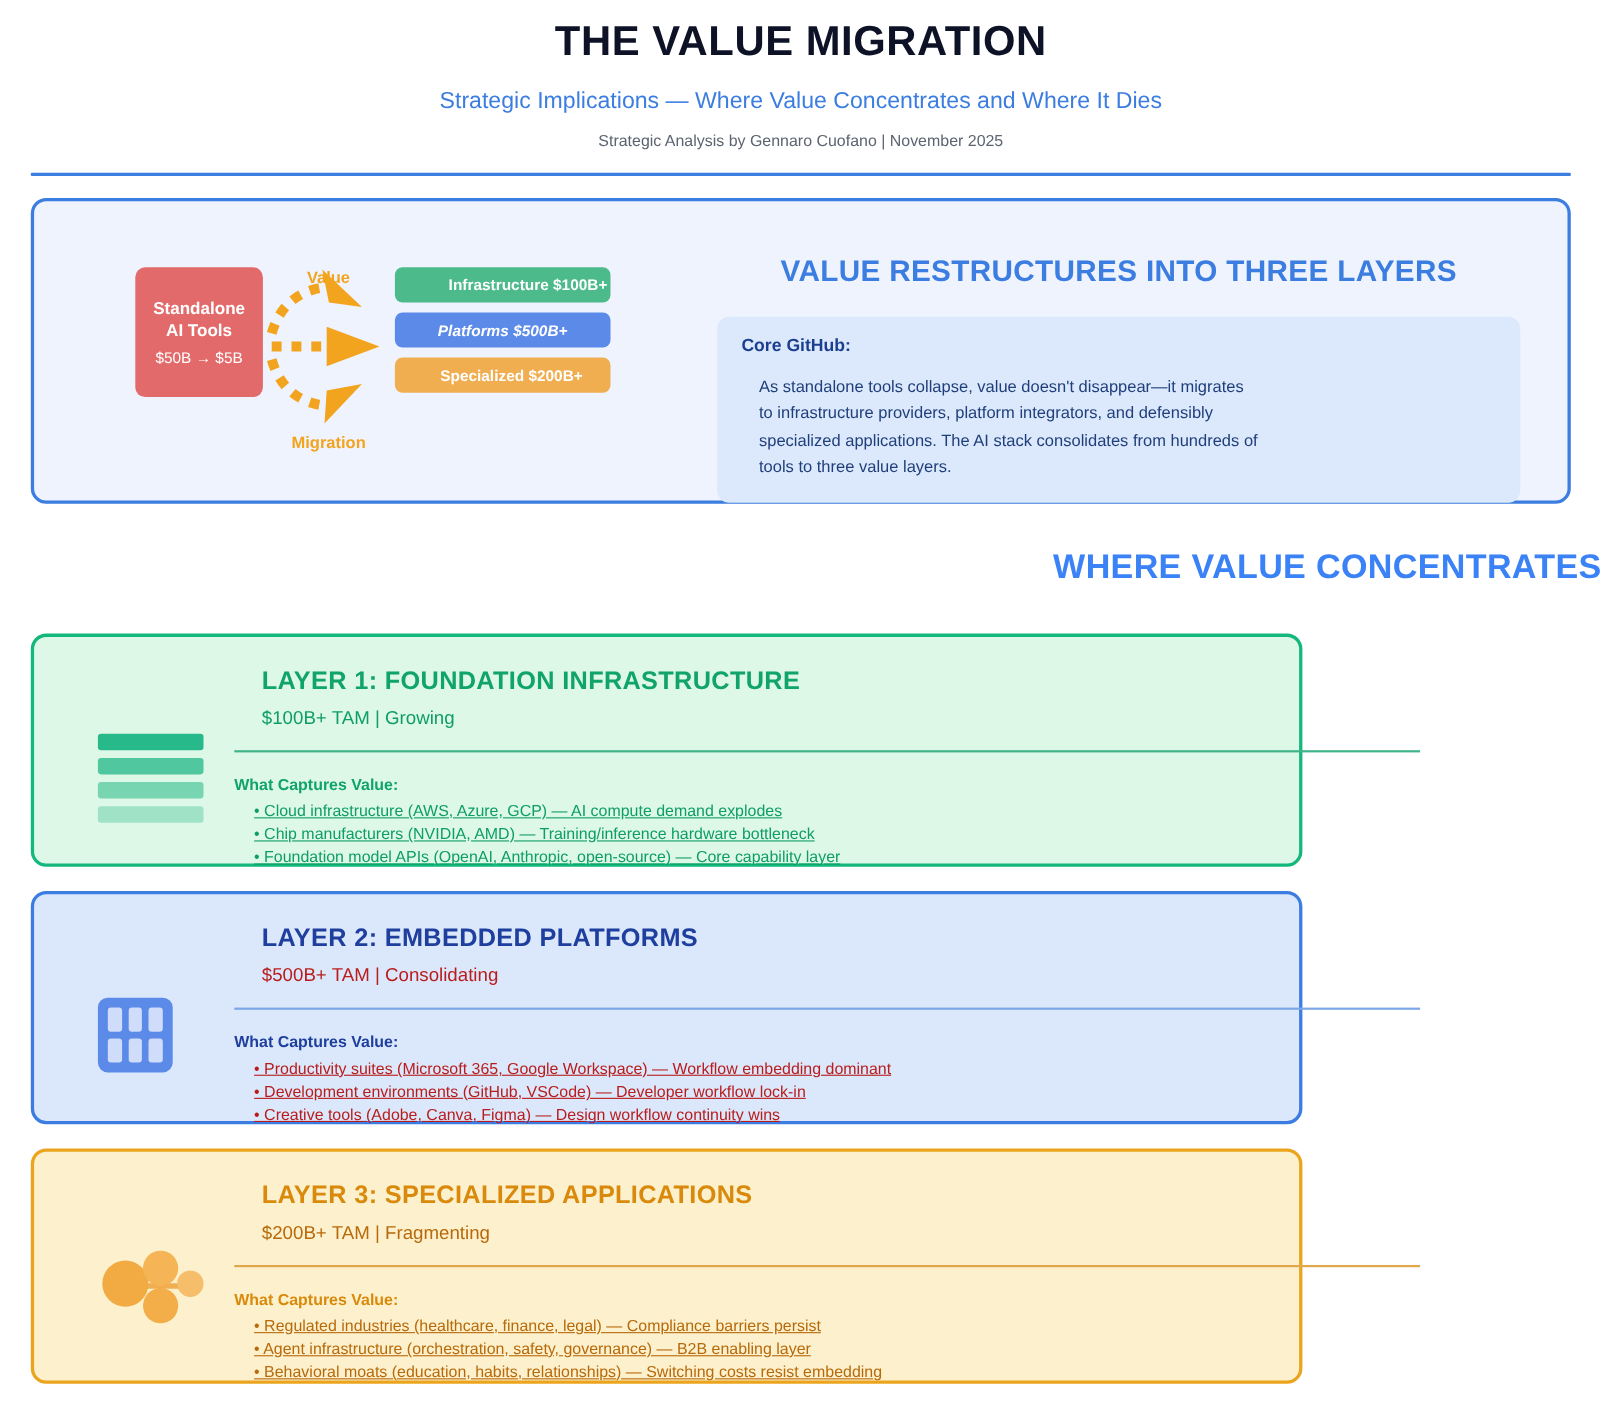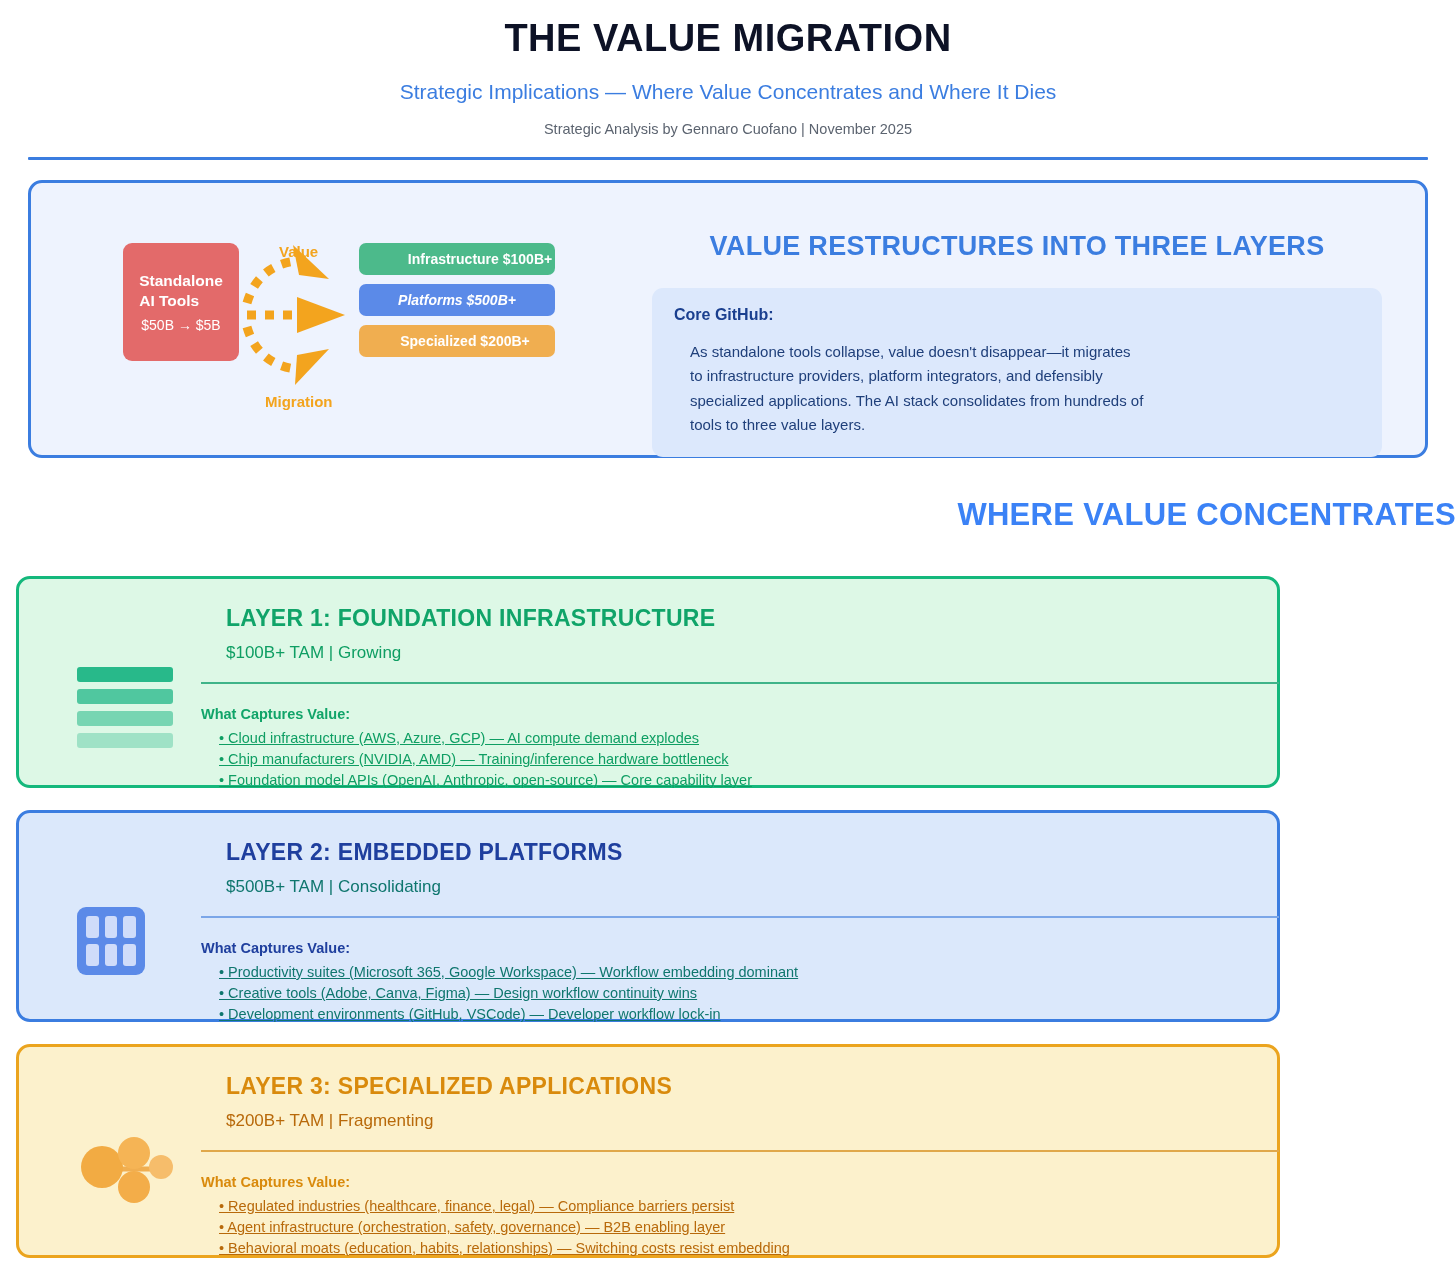--- a/index.html
+++ b/index.html
@@ -37,21 +37,21 @@
   .hero-right { flex: 1; padding: 48px 42px 0 0; }
 
   
   .diagram { position: absolute; left: 92px; top: 60px; width: 500px; height: 160px; }
   .src-box {
     position: absolute; left: 0; top: 0; width: 116px; height: 118px;
     background: #e36a6a; border-radius: 9px;
     display: flex; flex-direction: column; align-items: center; justify-content: center;
     color: #ffffff;
   }
-  .src-title { font-size: 15.5px; font-weight: bold; line-height: 1.3; }
+  .src-title { font-size: 15.5px; font-weight: bold; line-height: 1.3; text-align: center; }
   .src-sub { font-size: 14px; margin-top: 6px; }
 
   .flow-svg { position: absolute; left: 118px; top: -12px; }
 
   .targets { position: absolute; left: 236px; top: 0; width: 196px; }
   .tgt {
     height: 32px; border-radius: 7px; margin-bottom: 9px;
     display: flex; align-items: center; justify-content: center;
     color: #ffffff; font-size: 14px; font-weight: bold;
   }
@@ -75,41 +75,41 @@
 
   
   .section-heading {
     position: absolute; left: 0; top: 497px; width: 100%;
     text-align: right; font-size: 31px; font-weight: bold;
     color: #3b82f6; letter-spacing: 0.3px;
   }
 
   
   .layer {
-    position: absolute; left: 16px; width: 1264px;
+    position: absolute; left: 28px; width: 1156px;
     border-radius: 14px; border-width: 3px; border-style: solid;
   }
   .l1 { top: 576px; height: 212px; background: #ddf8e6; border-color: #14b87c; }
   .l2 { top: 810px; height: 212px; background: #dbe8fb; border-color: #3b7de0; }
   .l3 { top: 1044px; height: 214px; background: #fcf1cc; border-color: #eba41e; }
 
   .layer-icon { position: absolute; left: 58px; }
   .layer-body { position: absolute; left: 182px; right: 30px; top: 26px; }
 
   .layer-title { font-size: 23px; font-weight: bold; letter-spacing: 0.3px; margin-left: 25px; }
   .layer-meta { font-size: 17px; margin-top: 11px; margin-left: 25px; }
   .layer-divider { height: 2px; margin-top: 19px; width: 1078px; }
   .wcv-label { font-size: 14.5px; font-weight: bold; margin-top: 22px; }
   .bullets { margin-top: 6px; padding-left: 18px; }
   .bullets li { list-style: none; font-size: 14.5px; line-height: 1.44; text-decoration: underline; }
 
   .c-green { color: #10a469; }
   .c-green-t { color: #0e9e63; }
   .c-blue  { color: #1f3f9e; }
-  .c-blue-t{ color: #0f766e; }
+  .c-blue-t{ color: #b91c1c; }
   .c-orange{ color: #d98a0c; }
   .c-orange-t{ color: #b8690a; }
 
   .d-green { background: #3fb489; }
   .d-blue  { background: #7ba6e8; }
   .d-orange{ background: #e0a84a; }
 
   
   .bars { width: 96px; }
   .bars span { display: block; height: 15px; border-radius: 3px; margin-bottom: 7px; background: #28b98a; }
@@ -224,22 +224,22 @@
           <i></i>
         </div>
     </div>
     <div class="layer-body">
       <div class="layer-title c-blue">LAYER 2: EMBEDDED PLATFORMS</div>
       <div class="layer-meta c-blue-t">$500B+ TAM | Consolidating</div>
       <div class="layer-divider d-blue"></div>
       <div class="wcv-label c-blue">What Captures Value:</div>
       <ul class="bullets">
         <li class="c-blue-t">• Productivity suites (Microsoft 365, Google Workspace) — Workflow embedding dominant</li>
+        <li class="c-blue-t">• Development environments (GitHub, VSCode) — Developer workflow lock-in</li>
         <li class="c-blue-t">• Creative tools (Adobe, Canva, Figma) — Design workflow continuity wins</li>
-        <li class="c-blue-t">• Development environments (GitHub, VSCode) — Developer workflow lock-in</li>
       </ul>
     </div>
   </div>
 
   <div class="layer l3">
     <div class="layer-icon" style="top:86px">
       <svg class="nodes" viewBox="0 0 100 76">
         <line x1="28" y1="36" x2="82" y2="36" stroke="#f0ae50" stroke-width="5"></line>
         <circle cx="25" cy="34" r="21" fill="#f2ab43"></circle>
         <circle cx="57" cy="20" r="16" fill="#f5b455"></circle>

